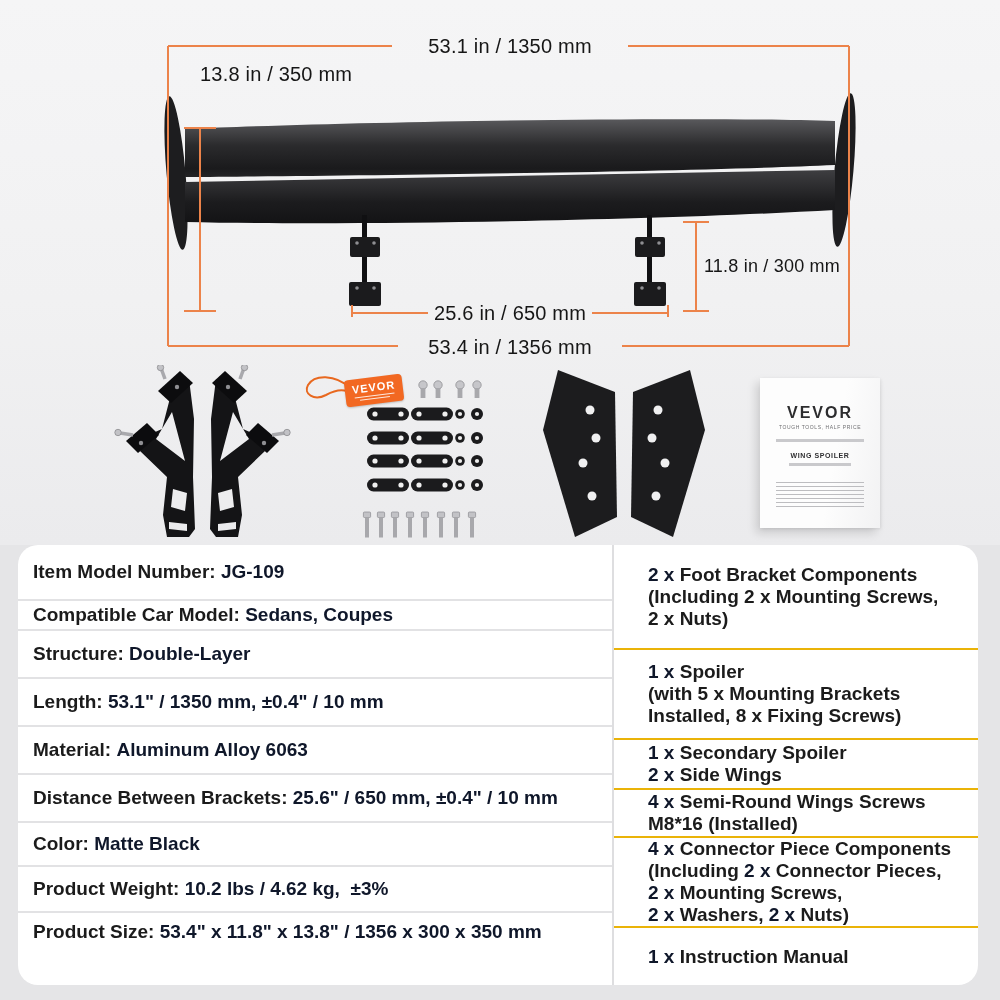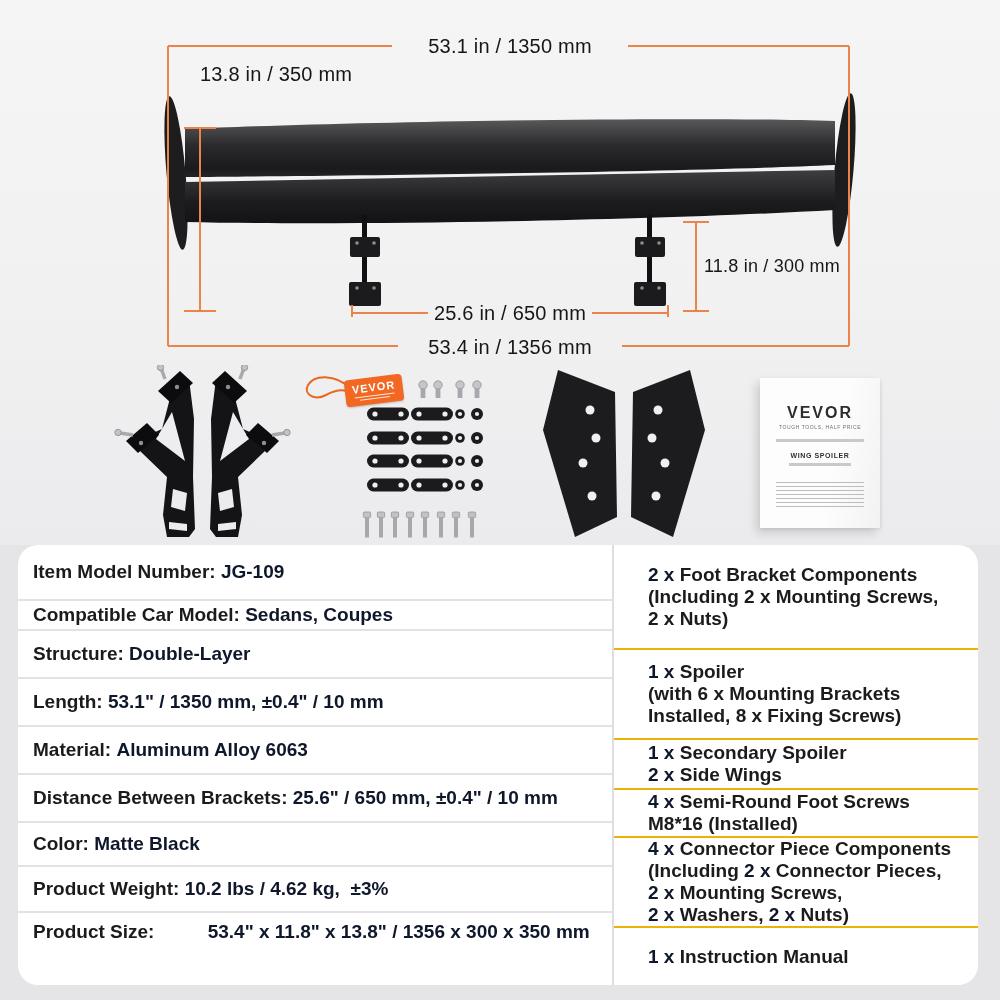--- a/index.html
+++ b/index.html
@@ -66,21 +66,21 @@
   }
   .spec-row:last-child{border-bottom:none;}
   .col-left .spec-row:nth-child(1){height:56px;}
   .col-left .spec-row:nth-child(2){height:30px;}
   .col-left .spec-row:nth-child(3){height:48px;}
   .col-left .spec-row:nth-child(4){height:48px;}
   .col-left .spec-row:nth-child(5){height:48px;}
   .col-left .spec-row:nth-child(6){height:48px;}
   .col-left .spec-row:nth-child(7){height:44px;}
   .col-left .spec-row:nth-child(8){height:46px;}
-  .col-left .spec-row:nth-child(9){height:37px;gap:48px;}
+  .col-left .spec-row:nth-child(9){height:37px;}
   .pkg-row{
     box-sizing:border-box;display:flex;flex-direction:column;justify-content:center;
     padding-left:34px;border-bottom:2px solid #eab308;
     font-size:19px;font-weight:bold;color:#1b1b1b;line-height:22px;white-space:pre-wrap;
   }
   .pkg-row:last-child{border-bottom:none;}
   .col-right .pkg-row:nth-child(1){height:105px;}
   .col-right .pkg-row:nth-child(2){height:90px;}
   .col-right .pkg-row:nth-child(3){height:50px;}
   .col-right .pkg-row:nth-child(4){height:48px;}
@@ -312,20 +312,20 @@
         <div class="spec-row"><span>Length: </span><span class="orange">53.1" / 1350 mm, ±0.4" / 10 mm</span></div>
         <div class="spec-row"><span>Material: </span><span class="orange">Aluminum Alloy 6063</span></div>
         <div class="spec-row"><span>Distance Between Brackets: </span><span class="orange">25.6" / 650 mm, ±0.4" / 10 mm</span></div>
         <div class="spec-row"><span>Color: </span><span class="orange">Matte Black</span></div>
         <div class="spec-row"><span>Product Weight: </span><span class="orange">10.2 lbs / 4.62 kg,  ±3%</span></div>
         <div class="spec-row"><span>Product Size: </span><span class="orange">53.4" x 11.8" x 13.8" / 1356 x 300 x 350 mm</span></div>
       </div>
     <div class="col-divider"></div>
     <div class="col-right" id="pkg-col">
         <div class="pkg-row"><div><span class="orange">2 x </span><span>Foot Bracket Components</span></div><div><span>(Including 2 x Mounting Screws,</span></div><div><span>2 x Nuts)</span></div></div>
-        <div class="pkg-row"><div><span class="orange">1 x </span><span>Spoiler</span></div><div><span>(with 6 x Mounting Brackets</span></div><div><span>Installed, 8 x Fixing Screws)</span></div></div>
+        <div class="pkg-row"><div><span class="orange">1 x </span><span>Spoiler</span></div><div><span>(with 5 x Mounting Brackets</span></div><div><span>Installed, 8 x Fixing Screws)</span></div></div>
         <div class="pkg-row"><div><span class="orange">1 x </span><span>Secondary Spoiler</span></div><div><span class="orange">2 x </span><span>Side Wings</span></div></div>
-        <div class="pkg-row"><div><span class="orange">4 x </span><span>Semi-Round Foot Screws</span></div><div><span>M8*16 (Installed)</span></div></div>
+        <div class="pkg-row"><div><span class="orange">4 x </span><span>Semi-Round Wings Screws</span></div><div><span>M8*16 (Installed)</span></div></div>
         <div class="pkg-row"><div><span class="orange">4 x </span><span>Connector Piece Components</span></div><div><span>(Including </span><span class="orange">2 x </span><span>Connector Pieces,</span></div><div><span class="orange">2 x </span><span>Mounting Screws,</span></div><div><span class="orange">2 x </span><span>Washers, </span><span class="orange">2 x </span><span>Nuts)</span></div></div>
         <div class="pkg-row"><div><span class="orange">1 x </span><span>Instruction Manual</span></div></div>
       </div>
   </div>
 </div>
 
 </body></html>

